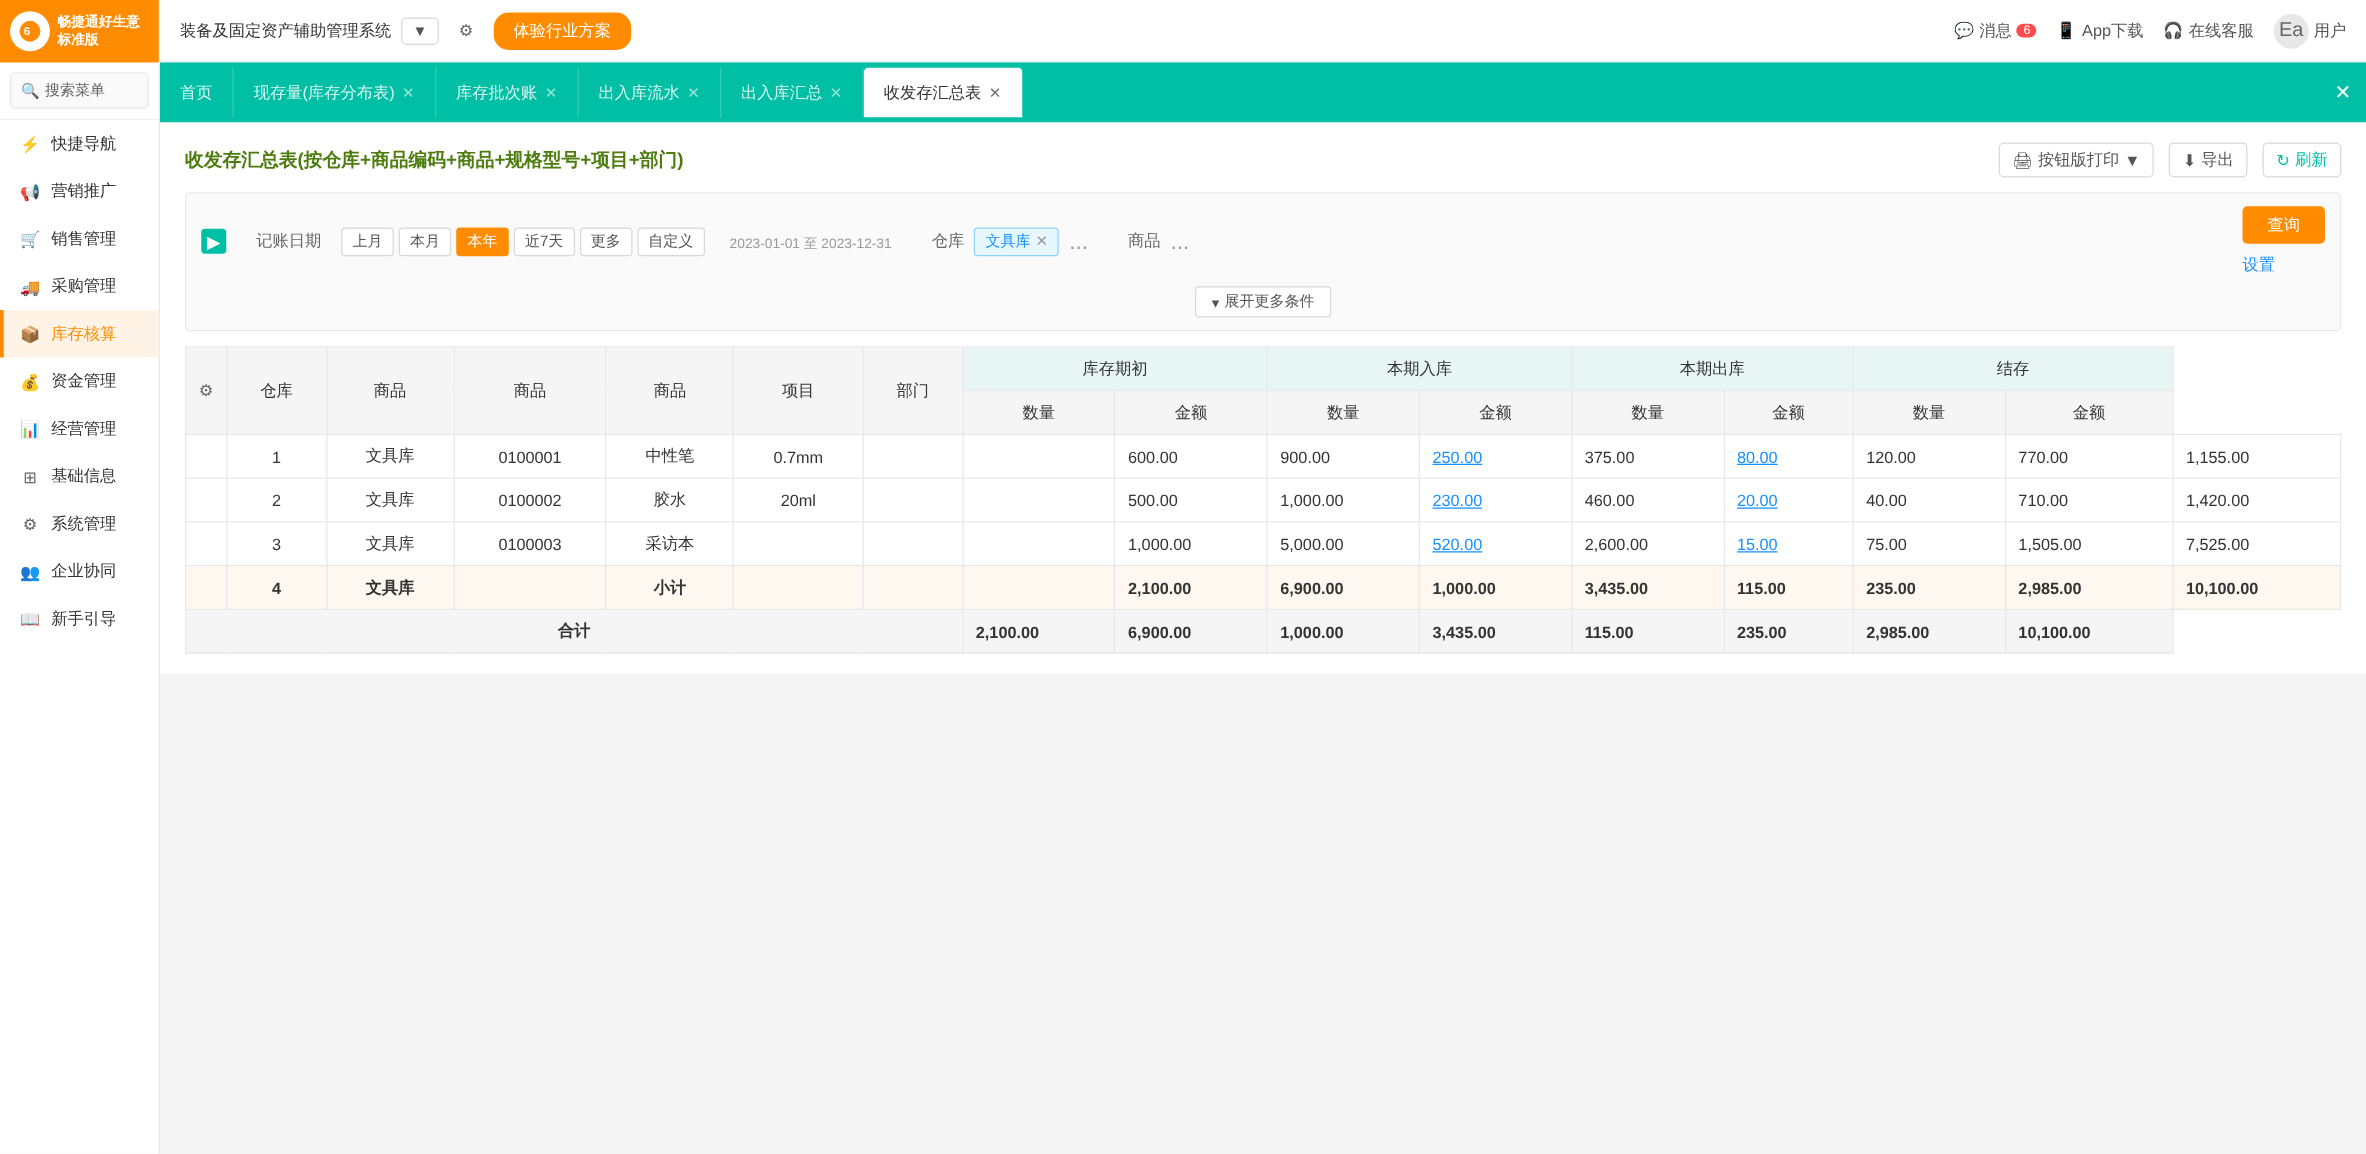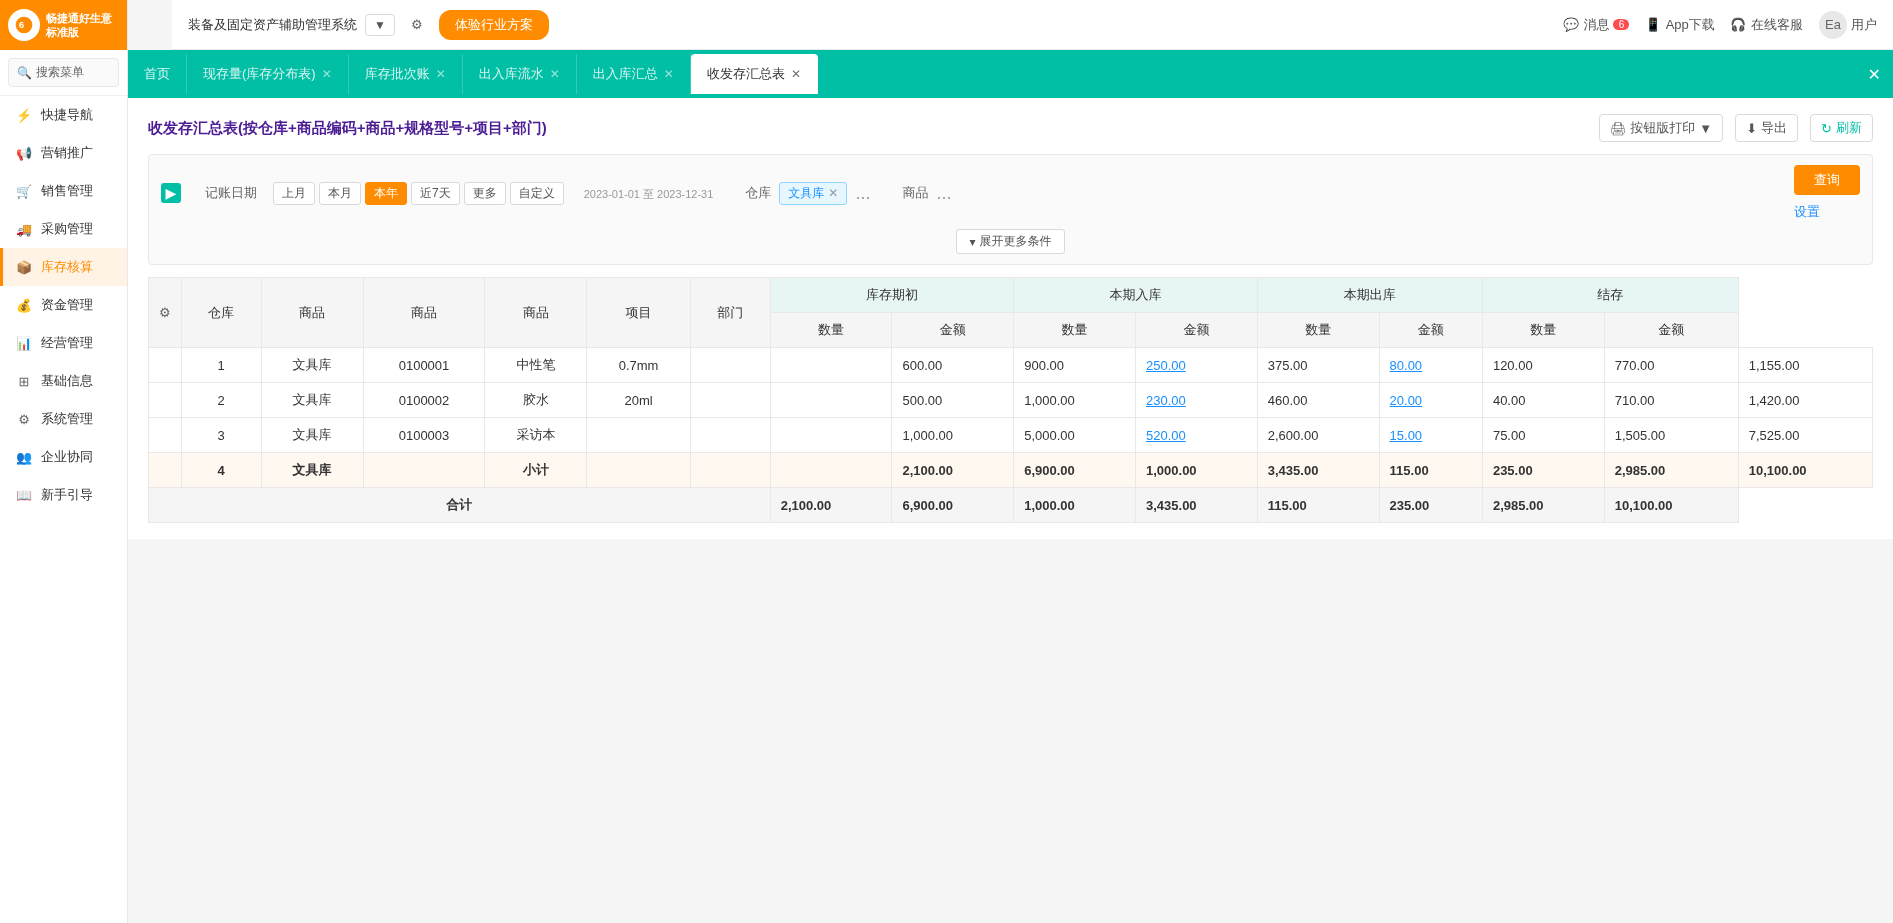--- a/index.html
+++ b/index.html
@@ -16,45 +16,45 @@
     .sidebar-nav { flex: 1; overflow-y: auto; }
     .sidebar-item { padding: 10px 12px; display: flex; align-items: center; gap: 8px; cursor: pointer; color: #333; font-size: 13px; border-left: 3px solid transparent; }
     .sidebar-item.active { background: #fff3e6; border-left-color: #ff8c00; color: #ff8c00; }
     .sidebar-item-icon { width: 18px; height: 18px; display: flex; align-items: center; justify-content: center; color: #666; }
     .sidebar-item.active .sidebar-item-icon { color: #ff8c00; }
 
     
     .main { flex: 1; display: flex; flex-direction: column; height: 100%; overflow: hidden; }
 
     
-    .topbar { background: #fff; border-bottom: 1px solid #e8e8e8; padding: 0 16px; height: 50px; display: flex; align-items: center; justify-content: space-between; flex-shrink: 0; margin-left: 44px; }
+    .topbar { background: #fff; border-bottom: 1px solid #e8e8e8; padding: 0 16px; height: 50px; display: flex; align-items: center; justify-content: space-between; flex-shrink: 0; }
     .topbar-left { display: flex; align-items: center; gap: 8px; }
     .topbar-title { font-size: 13px; color: #333; }
     .topbar-dropdown { border: 1px solid #d9d9d9; border-radius: 4px; padding: 3px 8px; background: #fff; cursor: pointer; font-size: 12px; color: #555; display: flex; align-items: center; gap: 4px; }
     .topbar-settings { width: 28px; height: 28px; display: flex; align-items: center; justify-content: center; cursor: pointer; color: #666; }
     .topbar-try-btn { background: #ff8c00; color: #fff; border: none; border-radius: 12px; padding: 6px 16px; cursor: pointer; font-size: 13px; }
     .topbar-right { display: flex; align-items: center; gap: 16px; color: #555; font-size: 13px; }
     .topbar-right-item { display: flex; align-items: center; gap: 4px; cursor: pointer; }
     .topbar-badge { background: #ff4d4f; color: #fff; border-radius: 10px; font-size: 10px; padding: 0 5px; min-width: 16px; text-align: center; }
-    .user-avatar { width: 28px; height: 28px; background: #e8e8e8; border-radius: 50%; display: flex; align-items: center; justify-content: center; font-size: 13px; color: #666; }
+    .user-avatar { width: 28px; height: 28px; background: #e8e8e8; border-radius: 50%; display: flex; align-items: center; justify-content: center; font-size: 16px; color: #666; }
 
     
     .tabbar { background: #00bfa5; display: flex; align-items: center; padding: 0; flex-shrink: 0; height: 48px; }
     .tab { padding: 0 16px; height: 40px; display: flex; align-items: center; gap: 6px; cursor: pointer; color: rgba(255,255,255,0.85); font-size: 13px; border-right: 1px solid rgba(255,255,255,0.2); }
     .tab.active { background: #fff; color: #333; border-radius: 4px 4px 0 0; }
     .tab-close { color: inherit; opacity: 0.7; cursor: pointer; font-size: 12px; }
     .tabbar-close-btn { margin-left: auto; padding: 0 12px; color: #fff; cursor: pointer; font-size: 16px; }
 
     
     .content { flex: 1; overflow-y: auto; background: #f5f5f5; padding: 0; }
     .page-content { background: #fff; margin: 0; padding: 16px 20px; }
 
     
     .page-header { display: flex; align-items: center; justify-content: space-between; margin-bottom: 12px; }
-    .page-title { font-size: 15px; font-weight: bold; color: #4c1d95; }
+    .page-title { font-size: 15px; font-weight: bold; color: #4d7c0f; }
     .page-actions { display: flex; align-items: center; gap: 12px; }
     .action-btn { display: flex; align-items: center; gap: 4px; cursor: pointer; color: #555; font-size: 13px; border: 1px solid #d9d9d9; border-radius: 4px; padding: 4px 10px; background: #fff; }
     .refresh-btn { color: #00bfa5; border-color: #d9d9d9; }
 
     
     .filter-bar { background: #fafafa; border: 1px solid #e8e8e8; border-radius: 4px; padding: 10px 12px; margin-bottom: 12px; }
     .filter-row { display: flex; align-items: center; gap: 16px; flex-wrap: wrap; }
     .filter-label { color: #666; font-size: 13px; white-space: nowrap; }
     .date-buttons { display: flex; align-items: center; gap: 4px; }
     .date-btn { padding: 2px 8px; border: 1px solid #d9d9d9; border-radius: 3px; cursor: pointer; font-size: 12px; background: #fff; color: #555; }

